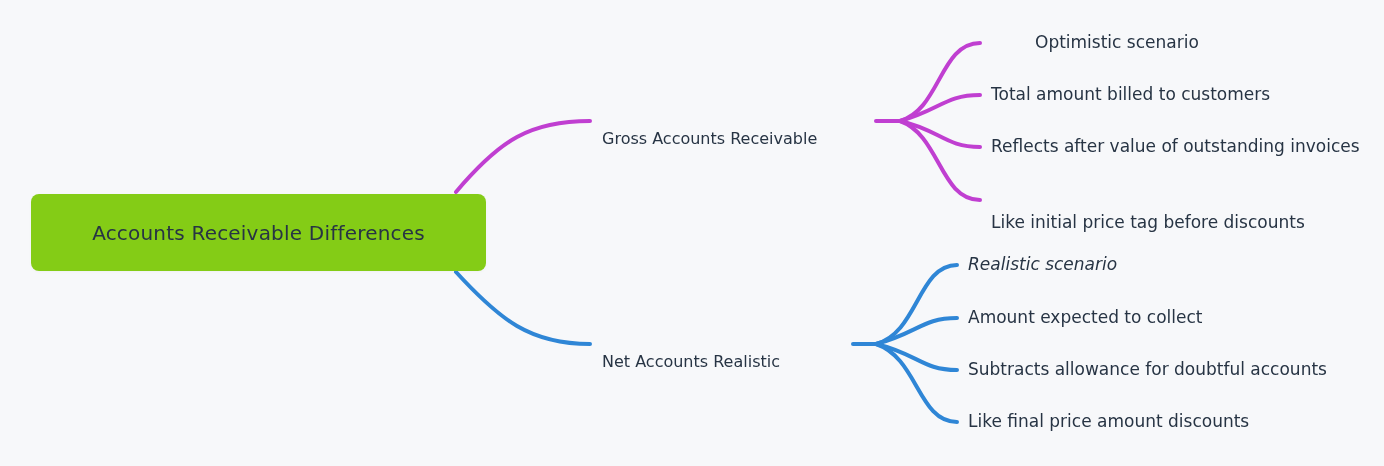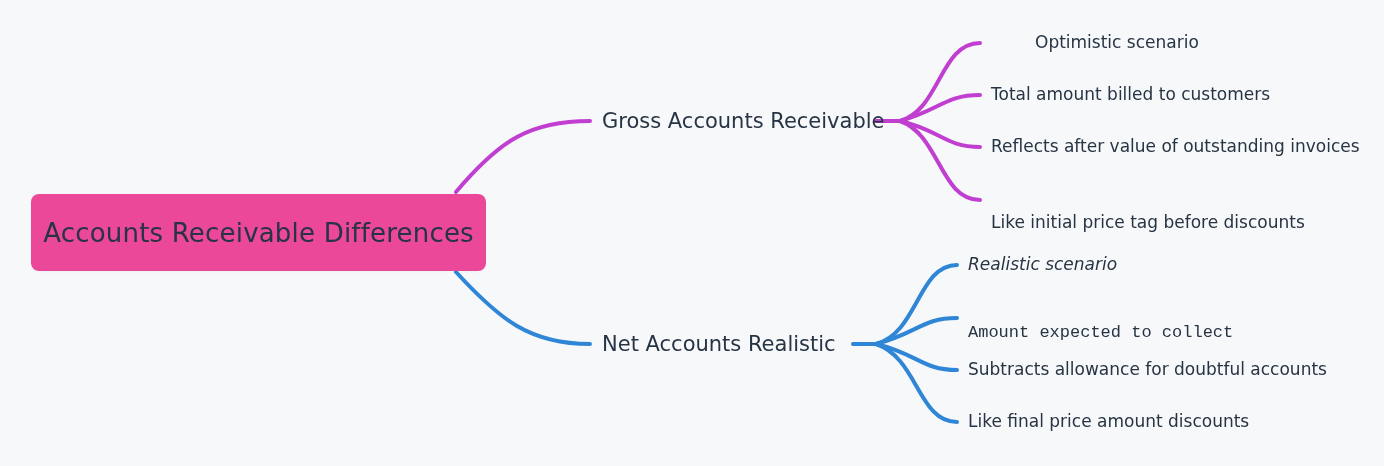--- a/index.html
+++ b/index.html
@@ -7,27 +7,27 @@
       width: 1384px; height: 466px; overflow: hidden;
       background: #f7f8fa;
       font-family: "DejaVu Sans", sans-serif;
       color: #273444;
       position: relative;
     }
     svg.links { position: absolute; left: 0; top: 0; }
     .root {
       position: absolute; left: 31px; top: 194px;
       width: 455px; height: 77px;
-      background: #ec4899; border-radius: 8px;
+      background: #84cc16; border-radius: 8px;
       box-shadow: 0 1px 3px rgba(0,0,0,0.03);
       display: flex; align-items: center; justify-content: center;
-      font-size: 26px; letter-spacing: 0.2px;
+      font-size: 20px; letter-spacing: 0.2px;
     }
     .node { position: absolute; white-space: nowrap; line-height: 1; }
-    .branch { font-size: 21px; }
+    .branch { font-size: 16px; margin-top: 20px; }
     .leaf { font-size: 17px; }
   </style>
 </head>
 <body>
 
 <svg class="links" width="1384" height="466">
   <g fill="none" stroke="#c03fd1" stroke-width="4" stroke-linecap="round">
     <path d="M456 192 C 500 140, 530 121, 590 121"></path>
     <path d="M876 121 L 900 121"></path>
     <path d="M900 121 C 940 110, 940 43, 980 43"></path>
@@ -50,15 +50,15 @@
 </div>
 
 <div class="node branch" style="left:602px; top:111px;">Gross Accounts Receivable</div>
 <div class="node leaf" style="left:991px; top:34px;margin-left:44px;">Optimistic scenario</div>
 <div class="node leaf" style="left:991px; top:86px;">Total amount billed to customers</div>
 <div class="node leaf" style="left:991px; top:138px;">Reflects after value of outstanding invoices</div>
 <div class="node leaf" style="left:991px; top:191px;margin-top:23px;">Like initial price tag before discounts</div>
 
 <div class="node branch" style="left:602px; top:334px;">Net Accounts Realistic</div>
 <div class="node leaf" style="left:968px; top:256px;font-style:italic;">Realistic scenario</div>
-<div class="node leaf" style="left:968px; top:324px;font-family:Liberation Mono, monospace;">Amount expected to collect</div>
+<div class="node leaf" style="left:968px; top:309px;">Amount expected to collect</div>
 <div class="node leaf" style="left:968px; top:361px;">Subtracts allowance for doubtful accounts</div>
 <div class="node leaf" style="left:968px; top:413px;">Like final price amount discounts</div>
 
 </body></html>

